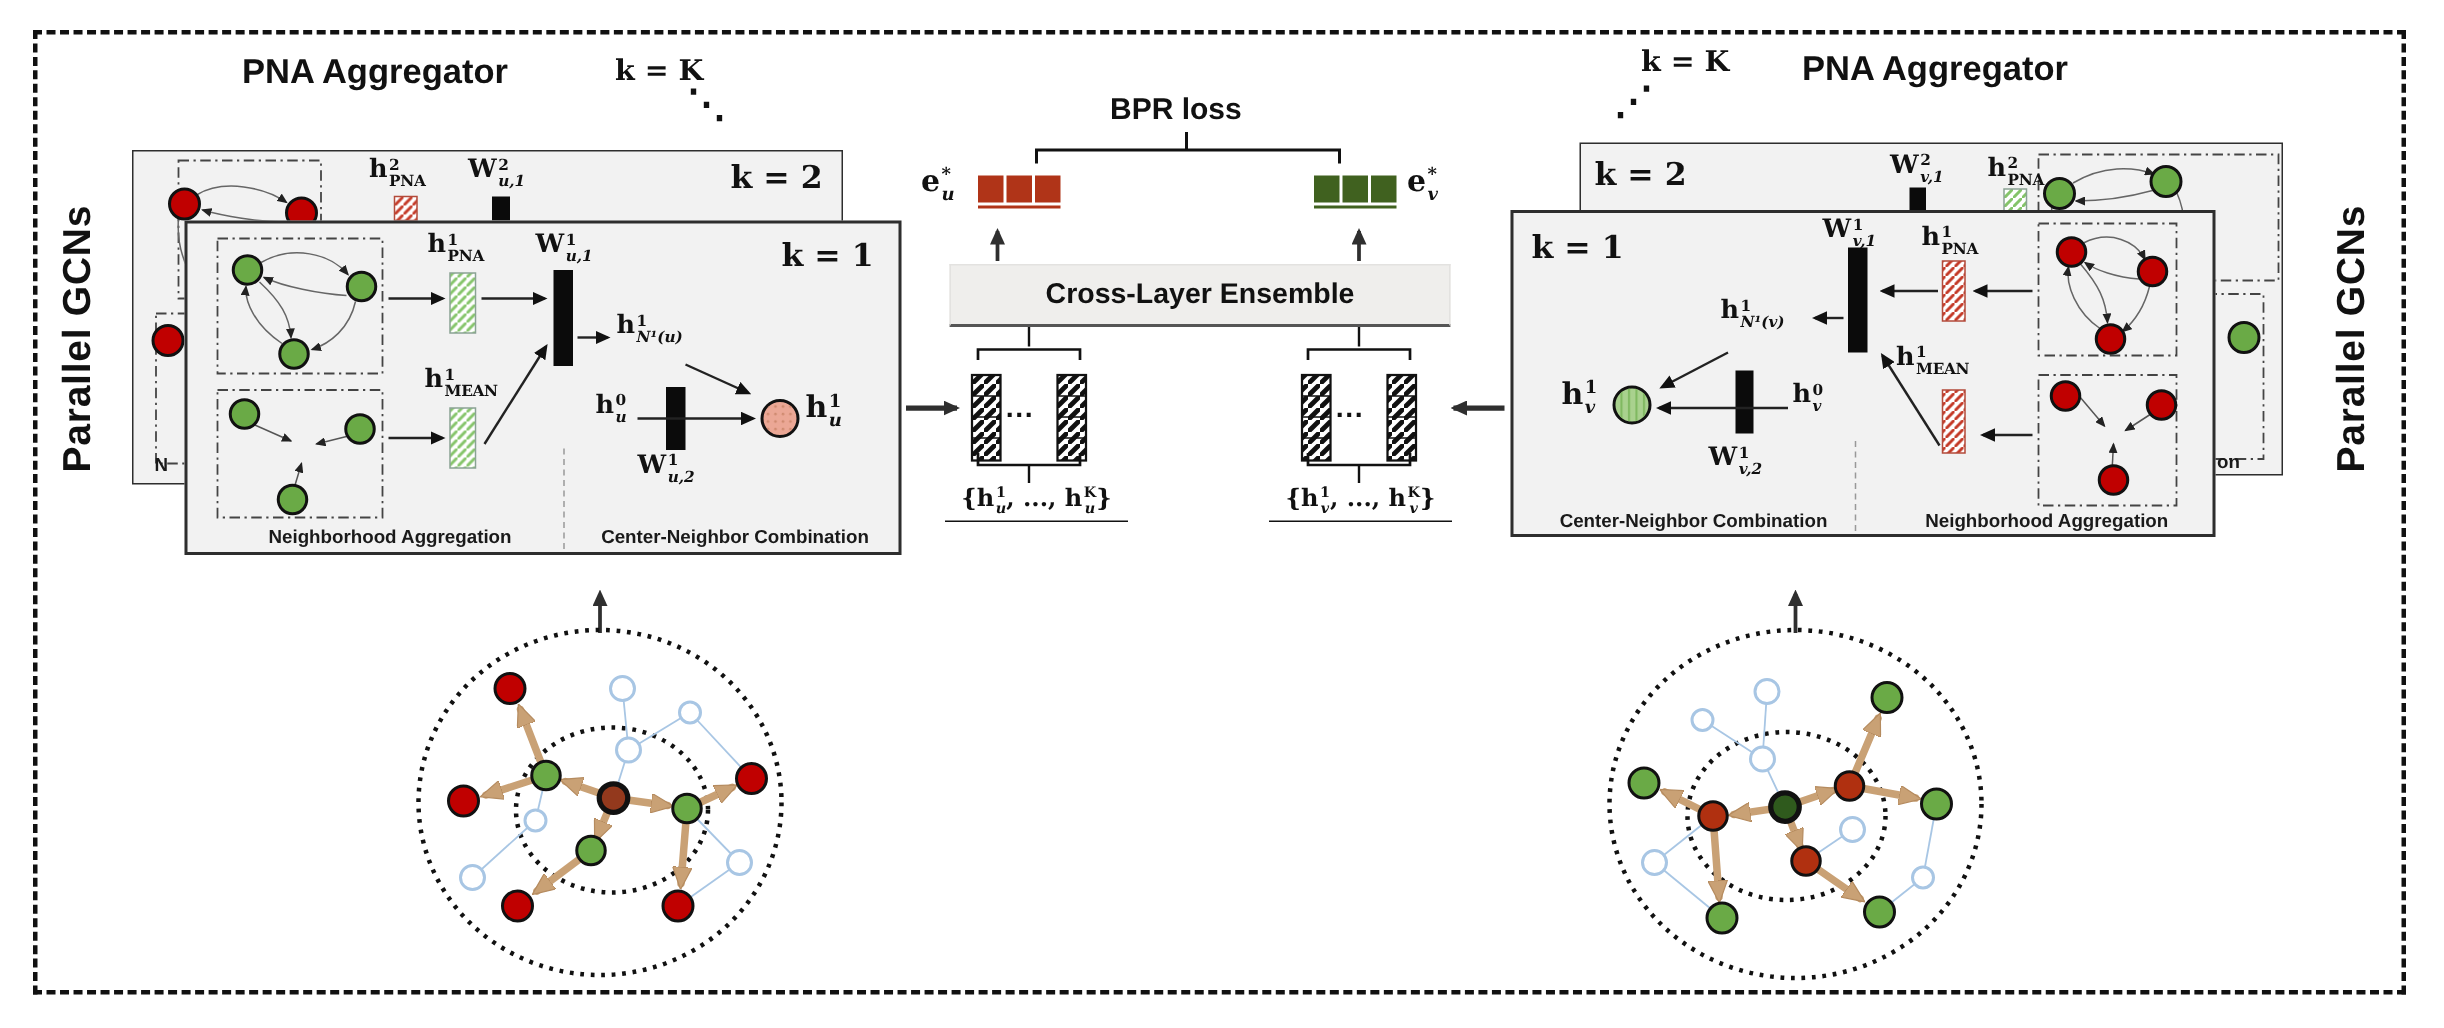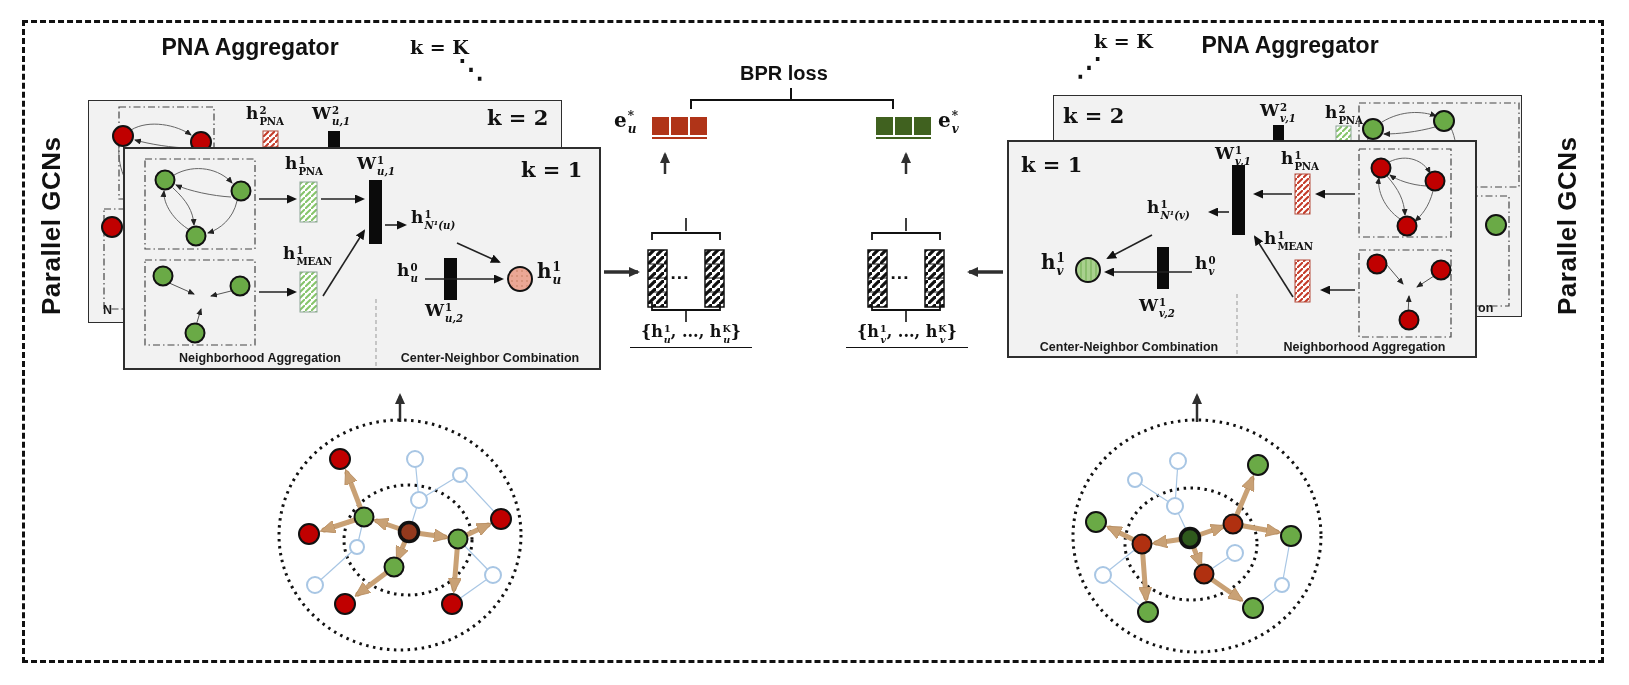--- a/index.html
+++ b/index.html
@@ -403,20 +403,23 @@
     <div class="chip" style="background: rgb(64, 97, 31);"></div>
   </div>
   <span class="ml big mlbl" style="left:938px;top:110px;z-index:3;">
     <span>e</span>
       <span class="ss">
         <span class="sp">*</span>
         <span class="sb">v</span>
       </span>
   </span>
 
+  <div class="ens" style="left:633px;top:176px;width:334px;height:42px;line-height:40px;z-index:3;">
+    <span>Cross-Layer Ensemble</span>
+  </div>
 
   <div class="cdots" style="left:666px;top:262px;width:28px;z-index:3;">...</div>
   <div class="cdots" style="left:886px;top:262px;width:28px;z-index:3;">...</div>
 
   <span class="setl" style="left:630px;top:322px;width:122px;z-index:3;">
     <span>{</span><span class="ml" style="font-size:16px;">
         <span>h</span>
         <span class="ss">
           <span class="sp">1</span>
           <span class="sb">u</span>

